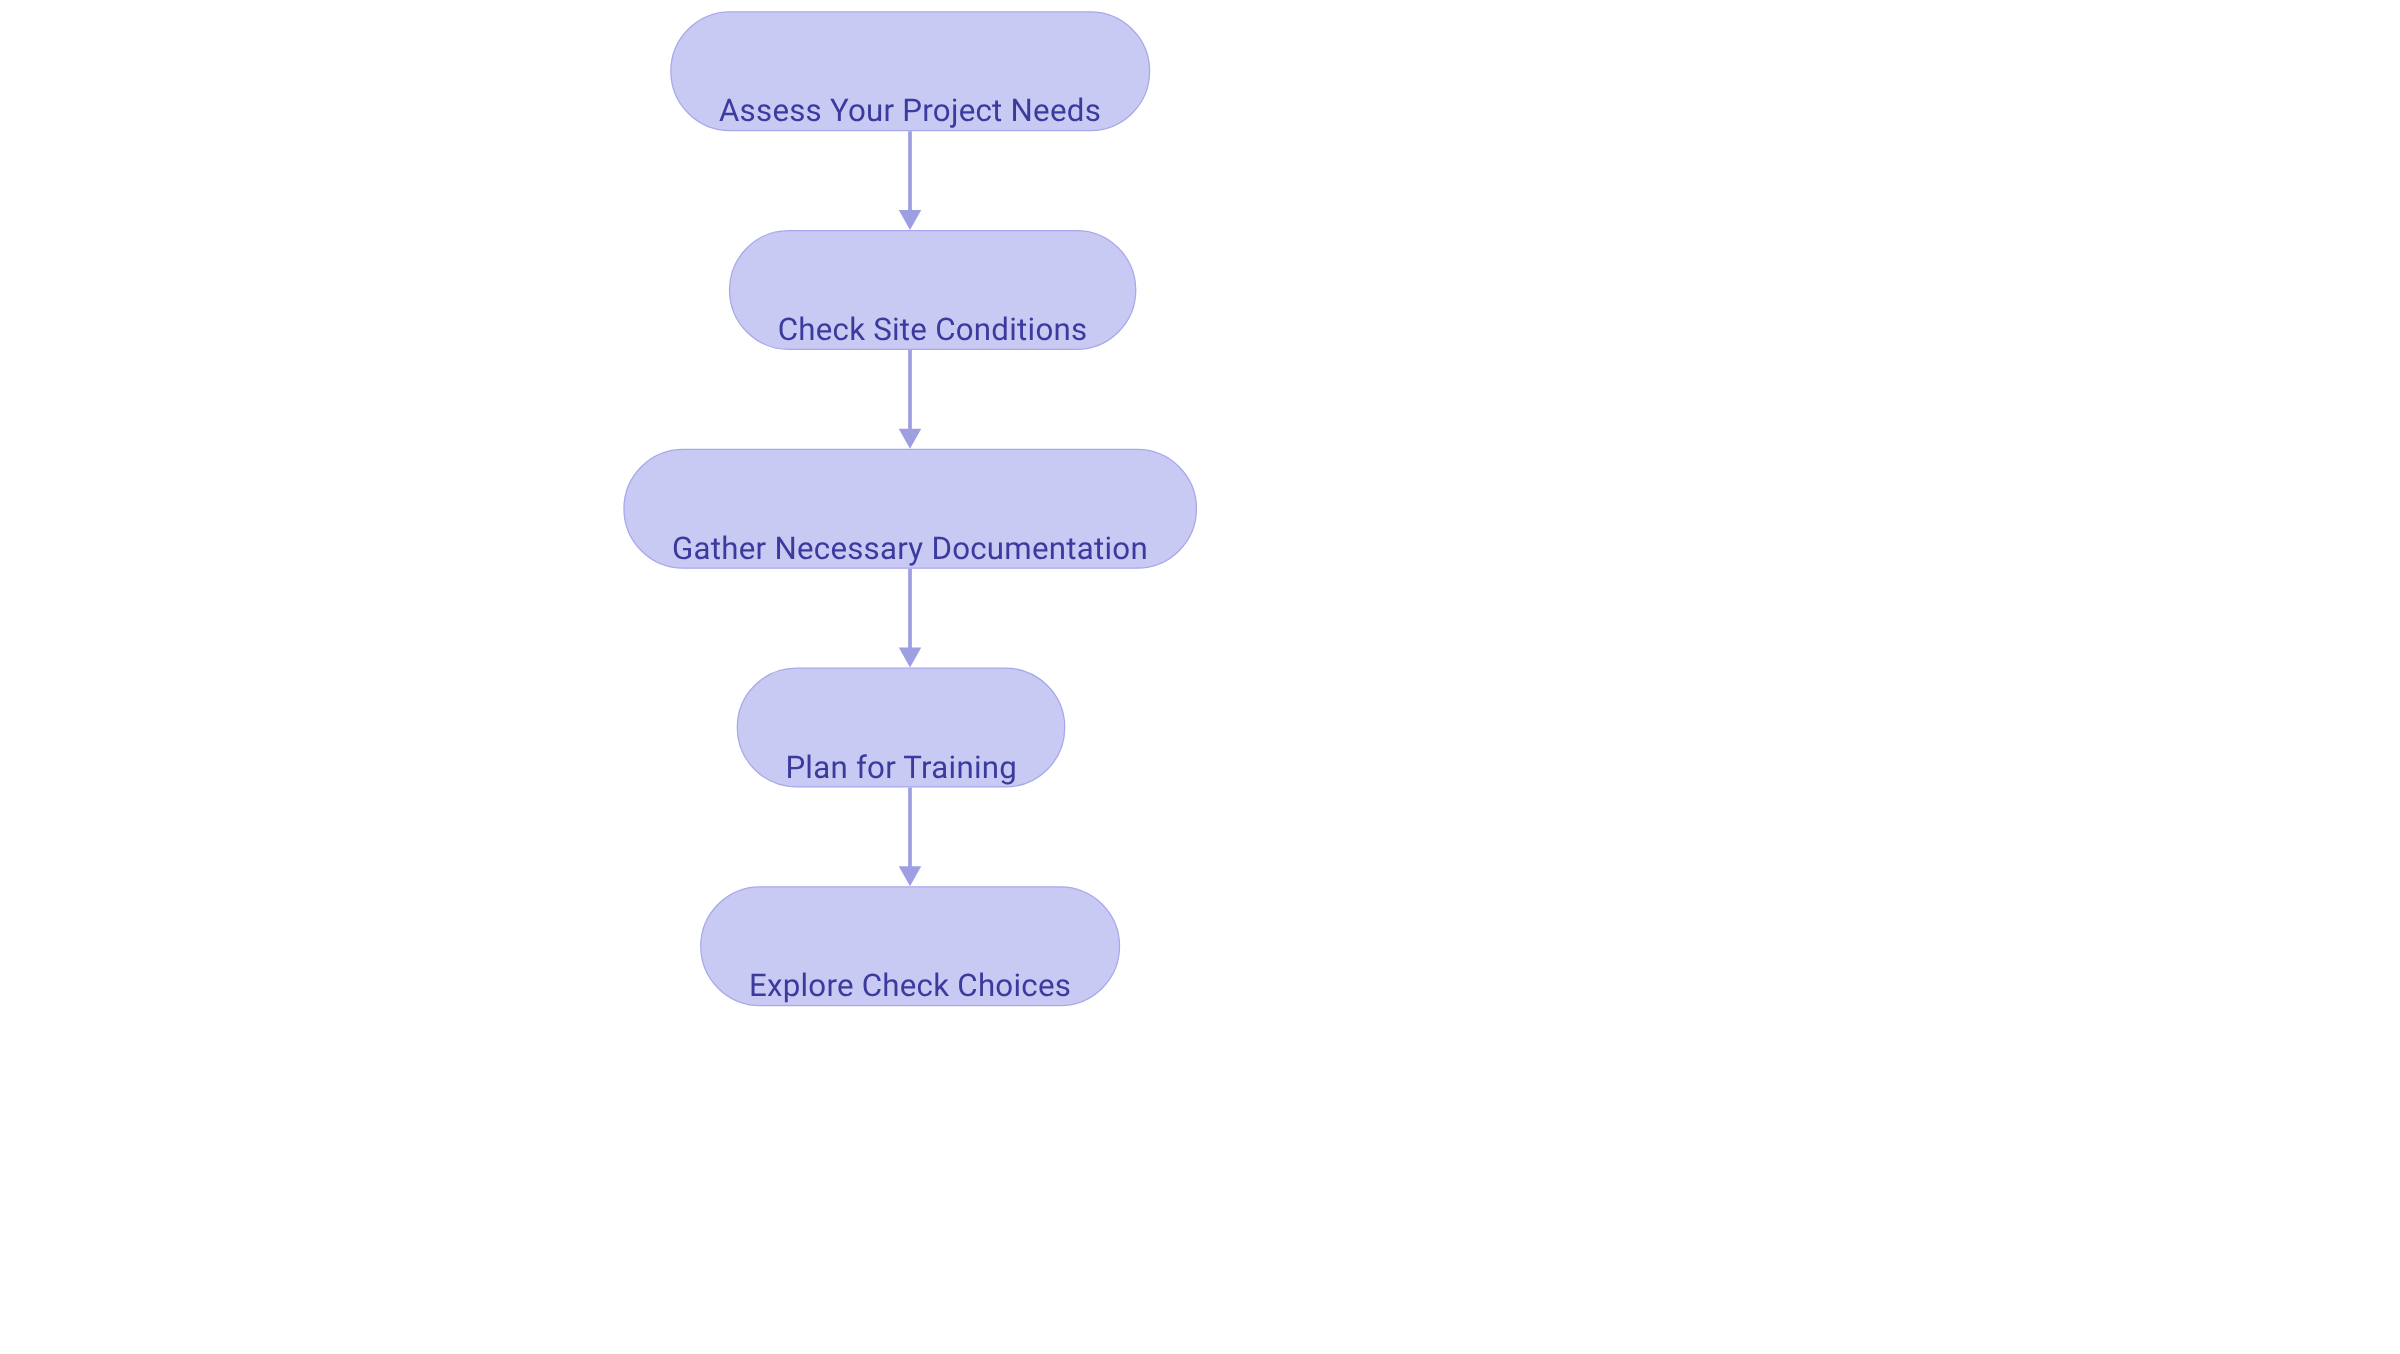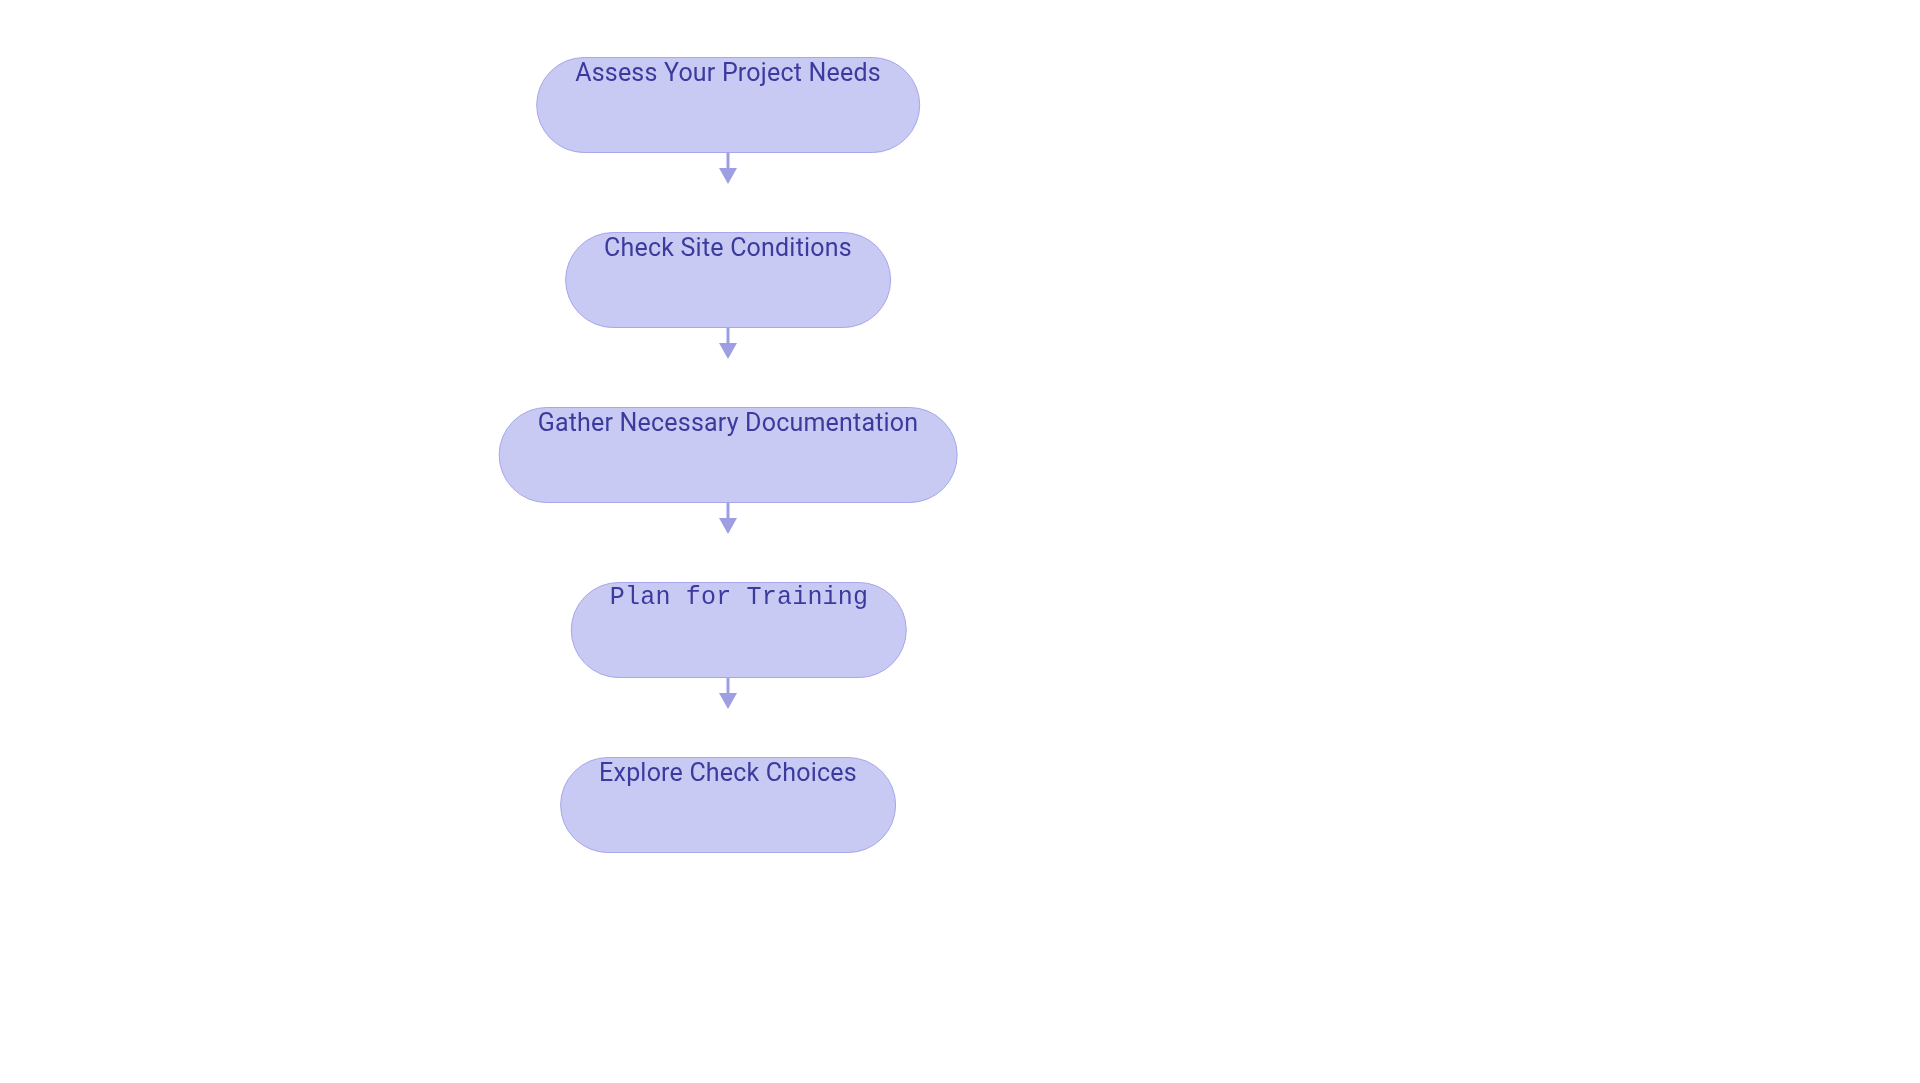--- a/index.html
+++ b/index.html
@@ -15,28 +15,27 @@
     position: relative;
     width: 1920px;
     height: 1083px;
   }
   .node {
     position: absolute;
     background: #c9caf4;
     border: 1px solid #a7a7ea;
     border-radius: 48px;
     display: flex;
-    align-items: flex-start;
+    align-items: flex-end;
     justify-content: center;
     padding: 0 38px;
     box-sizing: border-box;
     height: 96px;
     transform: translateX(-50%);
     white-space: nowrap;
-    margin-top: 48px;
   }
   .node-text {
     color: #3b3b9e;
     font-size: 25px;
     font-weight: 400;
     letter-spacing: 0.2px;
   }
   svg.connectors {
     position: absolute;
     inset: 0;
@@ -68,27 +67,27 @@
         <polygon points="728,534 719,518 737,518" class="arrowhead"></polygon>
         <line x1="728" y1="630" x2="728" y2="695" class="connector-line"></line>
         <polygon points="728,709 719,693 737,693" class="arrowhead"></polygon>
       </g>
   </svg>
 
   <div id="nodes">
       <div class="node" style="left: 728px; top: 9px;">
         <span class="node-text">Assess Your Project Needs</span>
       </div>
-      <div class="node" style="left: 728px; top: 184px;">
+      <div class="node" style="left: 746px; top: 184px;">
         <span class="node-text">Check Site Conditions</span>
       </div>
       <div class="node" style="left: 728px; top: 359px;">
         <span class="node-text">Gather Necessary Documentation</span>
       </div>
-      <div class="node" style="left: 739px; top: 534px; font-family: Liberation Mono, monospace;">
+      <div class="node" style="left: 721px; top: 534px;">
         <span class="node-text">Plan for Training</span>
       </div>
       <div class="node" style="left: 728px; top: 709px;">
         <span class="node-text">Explore Check Choices</span>
       </div>
     </div>
 
 </div>
 
 </body></html>

